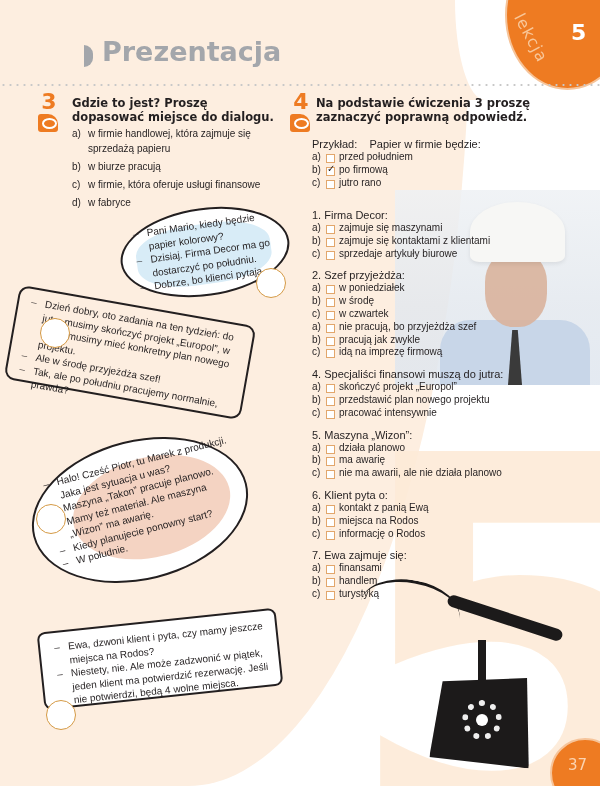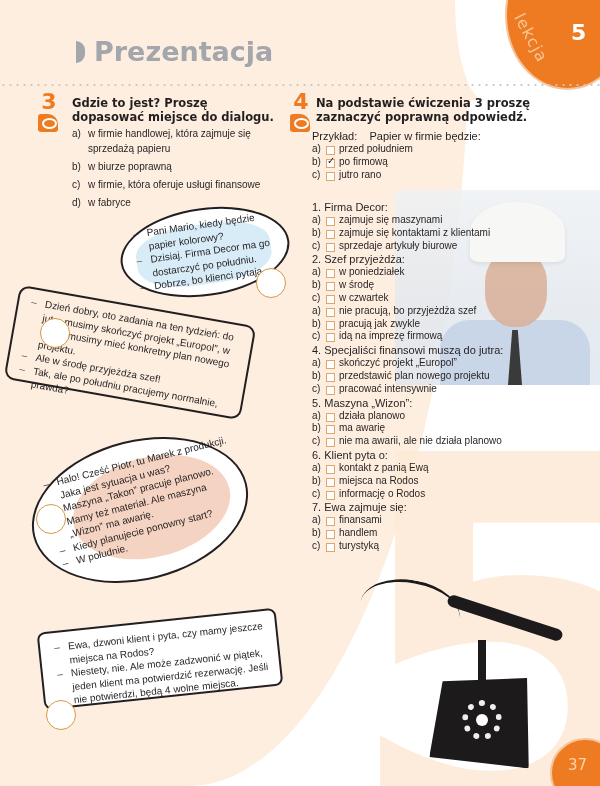--- a/index.html
+++ b/index.html
@@ -9,21 +9,21 @@
   .bg-peach { position: absolute; left: 0; top: 0; width: 470px; height: 786px; background: #fdeee0; border-bottom-right-radius: 60% 100%; }
   .bg-peach2 { position: absolute; left: 0; top: 0; width: 600px; height: 100px; background: #fdeee0; }
   .bg-white-right-top { position: absolute; left: 455px; top: 0; width: 145px; height: 100px; background: #fff; border-bottom-left-radius: 30px 100px; }
 
   .big-five { position: absolute; left: 340px; top: 390px; font-family: "DejaVu Sans", sans-serif; font-weight: bold; font-size: 520px; line-height: 1; color: #fdebd8; opacity: 0.9; }
 
   .lesson-badge { position: absolute; right: -30px; top: -60px; width: 125px; height: 150px; border-radius: 50%; background: #ee7b22; border: 2px solid #f6c49a; overflow: hidden; }
   .lesson-num { position: absolute; left: 64px; top: 78px; color: #fff; font-weight: bold; font-size: 22px; }
   .lesson-word { position: absolute; left: 20px; top: 68px; color: #f8c79a; font-size: 16px; transform: rotate(62deg); transform-origin: left top; letter-spacing: 1px; }
 
-  .title { position: absolute; left: 76px; top: 36px; font-family: "DejaVu Sans", sans-serif; font-weight: bold; font-size: 27px; color: #a3a6ab; display: flex; align-items: center; }
+  .title { position: absolute; left: 84px; top: 36px; font-family: "DejaVu Sans", sans-serif; font-weight: bold; font-size: 27px; color: #a3a6ab; display: flex; align-items: flex-end; }
   .title .arrow { display: inline-block; width: 9px; height: 22px; background: #a3a6ab; border-radius: 0 12px 12px 0; margin-right: 9px; }
   .dots { position: absolute; left: 0; top: 84px; width: 600px; height: 2px; background-image: radial-gradient(circle, #c8c8c8 1px, transparent 1.2px); background-size: 7px 2px; }
 
   .ex-icon { position: absolute; width: 22px; }
   .ex-num { color: #ee7b22; font-weight: bold; font-size: 22px; line-height: 20px; display: block; text-align: center; }
   .ex-eye { width: 20px; height: 18px; background: #ee7b22; border-radius: 3px 10px 3px 3px; position: relative; margin-top: 2px; }
   .ex-eye::after { content: ""; position: absolute; left: 4px; top: 4px; width: 11px; height: 7px; border: 2px solid #fff; border-radius: 50%; }
 
   .ex-head { position: absolute; font-weight: bold; font-size: 11.5px; line-height: 14px; color: #231f20; }
   .opts { position: absolute; font-size: 10px; line-height: 15px; font-family: "Liberation Sans", sans-serif; }
@@ -44,21 +44,21 @@
   .b2 .content { position: absolute; left: 12px; top: 6px; }
 
   .b3 { left: 30px; top: 440px; width: 220px; height: 140px; border-radius: 50%; background: #fff; transform: rotate(-14deg); }
   .b3 .inner { position: absolute; left: 40px; top: 18px; width: 160px; height: 100px; background: #f4d3c2; border-radius: 50%; }
   .b3 .content { position: absolute; left: 20px; top: 14px; }
 
   .b4 { left: 40px; top: 620px; width: 240px; height: 78px; border-radius: 8px; background: #fff; transform: rotate(-6deg); }
   .b4 .content { position: absolute; left: 14px; top: 8px; }
 
   .q-head { font-size: 11px; line-height: 14px; margin-top: 6px; }
-  .q-head:first-child { margin-top: 0; }
+  .q-head:first-child { margin-top: 8px; }
   .cb { display: inline-block; width: 9px; height: 9px; border: 1px solid #e2a66b; background: #fff; margin: 3px 4px 0 0; flex: none; position: relative; }
   .cb.checked::after { content: "\2713"; position: absolute; left: 0px; top: -5px; font-size: 10px; color: #231f20; }
   .qblock { position: absolute; left: 312px; font-family: "Liberation Sans", sans-serif; font-size: 10px; line-height: 12.8px; }
   .qblock .row { display: flex; }
   .qblock .lbl { width: 14px; flex: none; }
 
   .photo { position: absolute; left: 395px; top: 190px; width: 205px; height: 195px; background: linear-gradient(180deg, #eef1f4 0%, #e3e8ee 60%, #dfe6ef 100%); opacity: 0.85; }
   .hat { position: absolute; left: 470px; top: 202px; width: 95px; height: 60px; background: #f7f7f5; border-radius: 50% 50% 10% 10%; box-shadow: 0 2px 4px rgba(0,0,0,0.08); }
   .face { position: absolute; left: 485px; top: 252px; width: 62px; height: 75px; background: #d9b39c; border-radius: 40% 40% 45% 45%; opacity: 0.9; }
   .shirt { position: absolute; left: 440px; top: 320px; width: 150px; height: 65px; background: #c8d6e8; border-radius: 30px 30px 0 0; }
@@ -114,21 +114,21 @@
   <div class="ex-eye"></div>
 </div>
 <div class="ex-head" style="left:72px; top:96px; width:210px;">Gdzie to jest? Proszę dopasować miejsce do dialogu.</div>
 <div class="opts" style="left:72px; top:126px;">
   <div class="row wrap">
       <span class="lbl">a)</span>
       <span class="txt">w firmie handlowej, która zajmuje się sprzedażą papieru</span>
     </div>
   <div class="row" style="margin-top:3px;">
       <span class="lbl">b)</span>
-      <span>w biurze poprawną</span>
+      <span>w biurze pracują</span>
     </div>
   <div class="row" style="margin-top:3px;">
       <span class="lbl">c)</span>
       <span>w firmie, która oferuje usługi finansowe</span>
     </div>
   <div class="row" style="margin-top:3px;">
       <span class="lbl">d)</span>
       <span>w fabryce</span>
     </div>
 </div>

